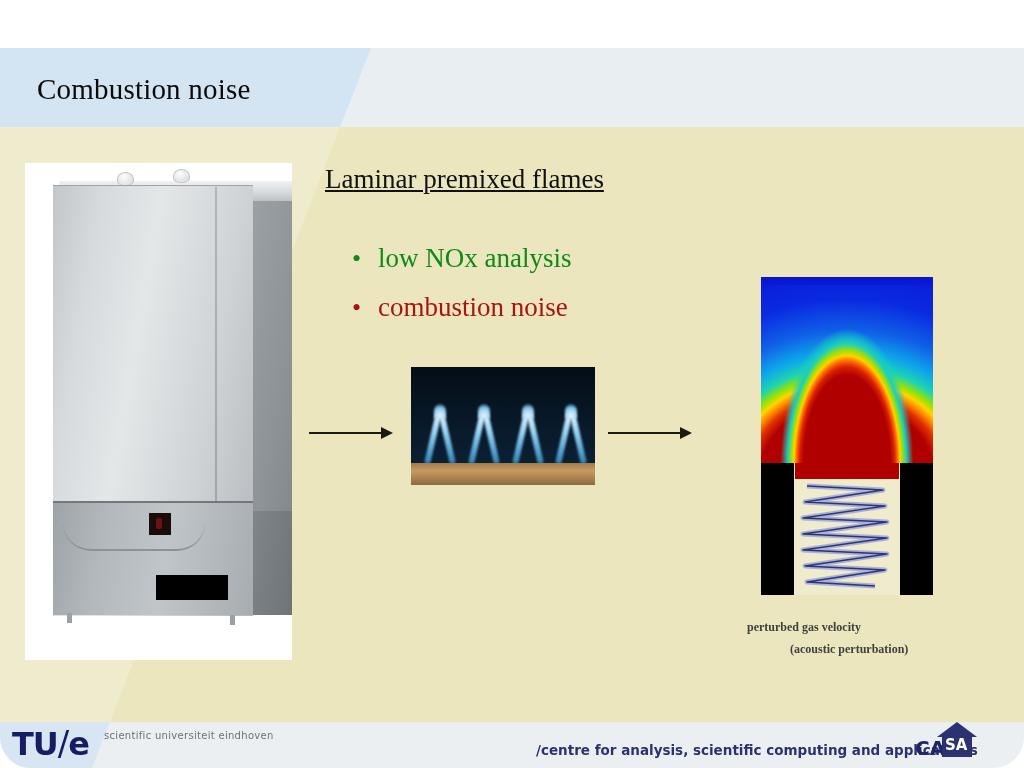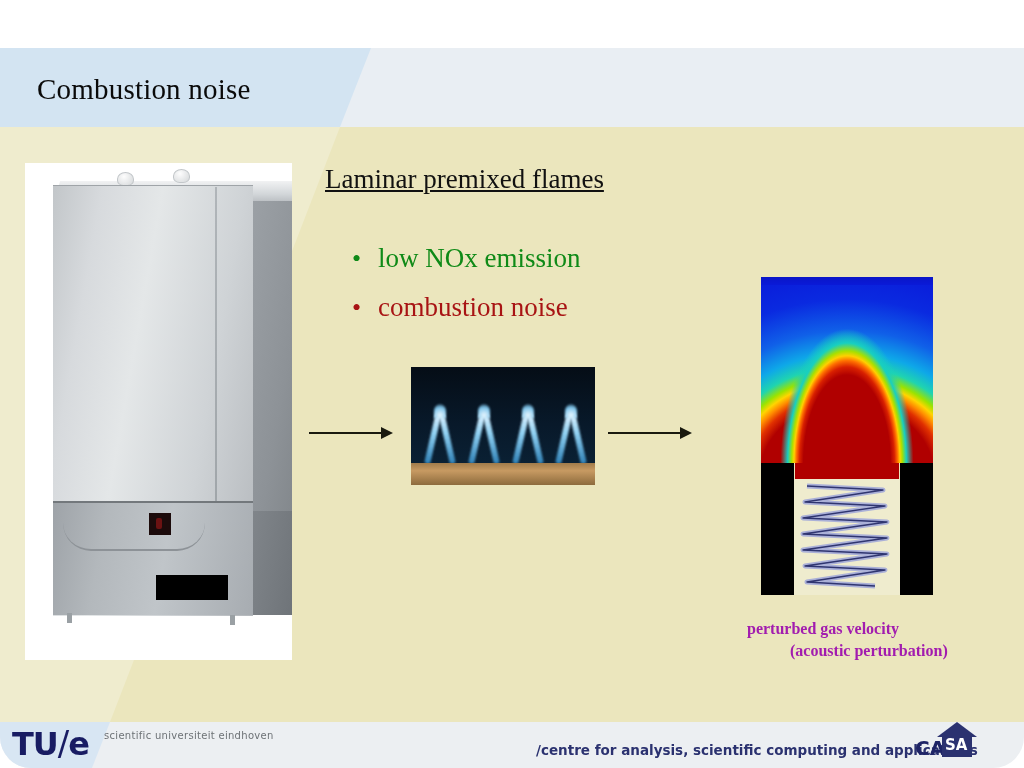--- a/index.html
+++ b/index.html
@@ -122,21 +122,21 @@
   .sim-field::after{content:"";position:absolute;left:0;top:0;width:100%;height:8px;
       background:linear-gradient(180deg,#0a16c8,#0a1ad8);}
   .sim-throat{position:absolute;left:34px;top:186px;width:104px;height:16px;background:#b00000;}
   .sim-wall{position:absolute;top:186px;width:33px;height:132px;background:#000000;}
   .sim-wall-left{left:0;}
   .sim-wall-right{right:0;}
   .sim-channel{position:absolute;left:33px;top:202px;width:106px;height:116px;background:#efecce;}
   .spring{position:absolute;left:36px;top:203px;width:100px;height:113px;}
 
   
-  .caption{position:absolute;left:747px;font-size:16px;color:#a21caf;font-weight:bold;white-space:nowrap;}
+  .caption{position:absolute;left:747px;font-size:12px;color:#404040;font-weight:bold;white-space:nowrap;}
   #cap0{top:620px;}
   #cap1{top:642px;margin-left:43px;}
 
   
   .tue-logo{position:absolute;left:12px;top:726px;font-family:"DejaVu Sans", sans-serif;
       font-weight:bold;font-size:32px;color:#181c63;letter-spacing:-1px;line-height:1;}
   .tue-logo .slash{font-size:34px;font-weight:normal;}
   .tue-sub{position:absolute;left:104px;top:730px;font-family:"DejaVu Sans", sans-serif;
       font-size:10px;color:#6d7276;letter-spacing:.3px;white-space:nowrap;}
   .casa-text{position:absolute;left:536px;top:742px;font-family:"DejaVu Sans", sans-serif;
@@ -161,21 +161,21 @@
   <div class="band-header-left"></div>
   <div class="band-body"></div>
   <div class="band-body-left"></div>
 
   <div class="slide-title">Combustion noise</div>
 
   <div class="heading">Laminar premixed flames</div>
 
   <div class="bullet-row" id="bullet0">
     <span class="dot green">•</span>
-    <span class="txt green">low NOx emission</span>
+    <span class="txt green">low NOx analysis</span>
   </div>
   <div class="bullet-row" id="bullet1">
     <span class="dot darkred">•</span>
     <span class="txt darkred">combustion noise</span>
   </div>
 
   <div class="boiler-frame">
     <div class="boiler-top"></div>
     <div class="knob" id="knob1"></div>
     <div class="knob" id="knob2"></div>

